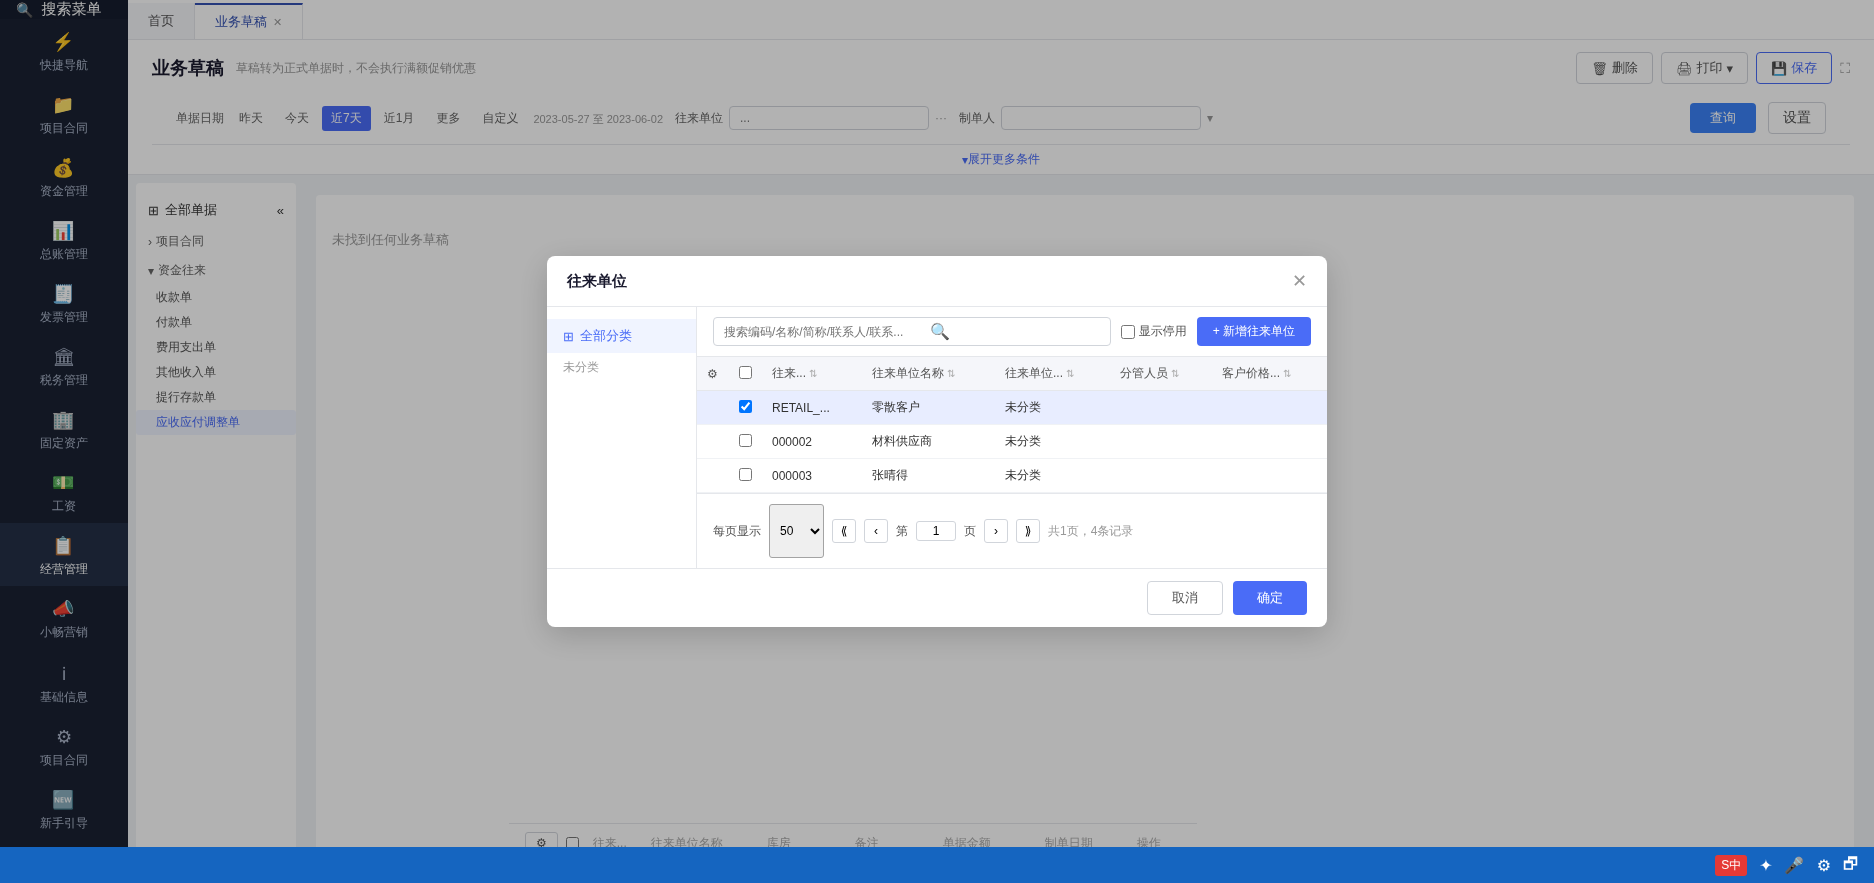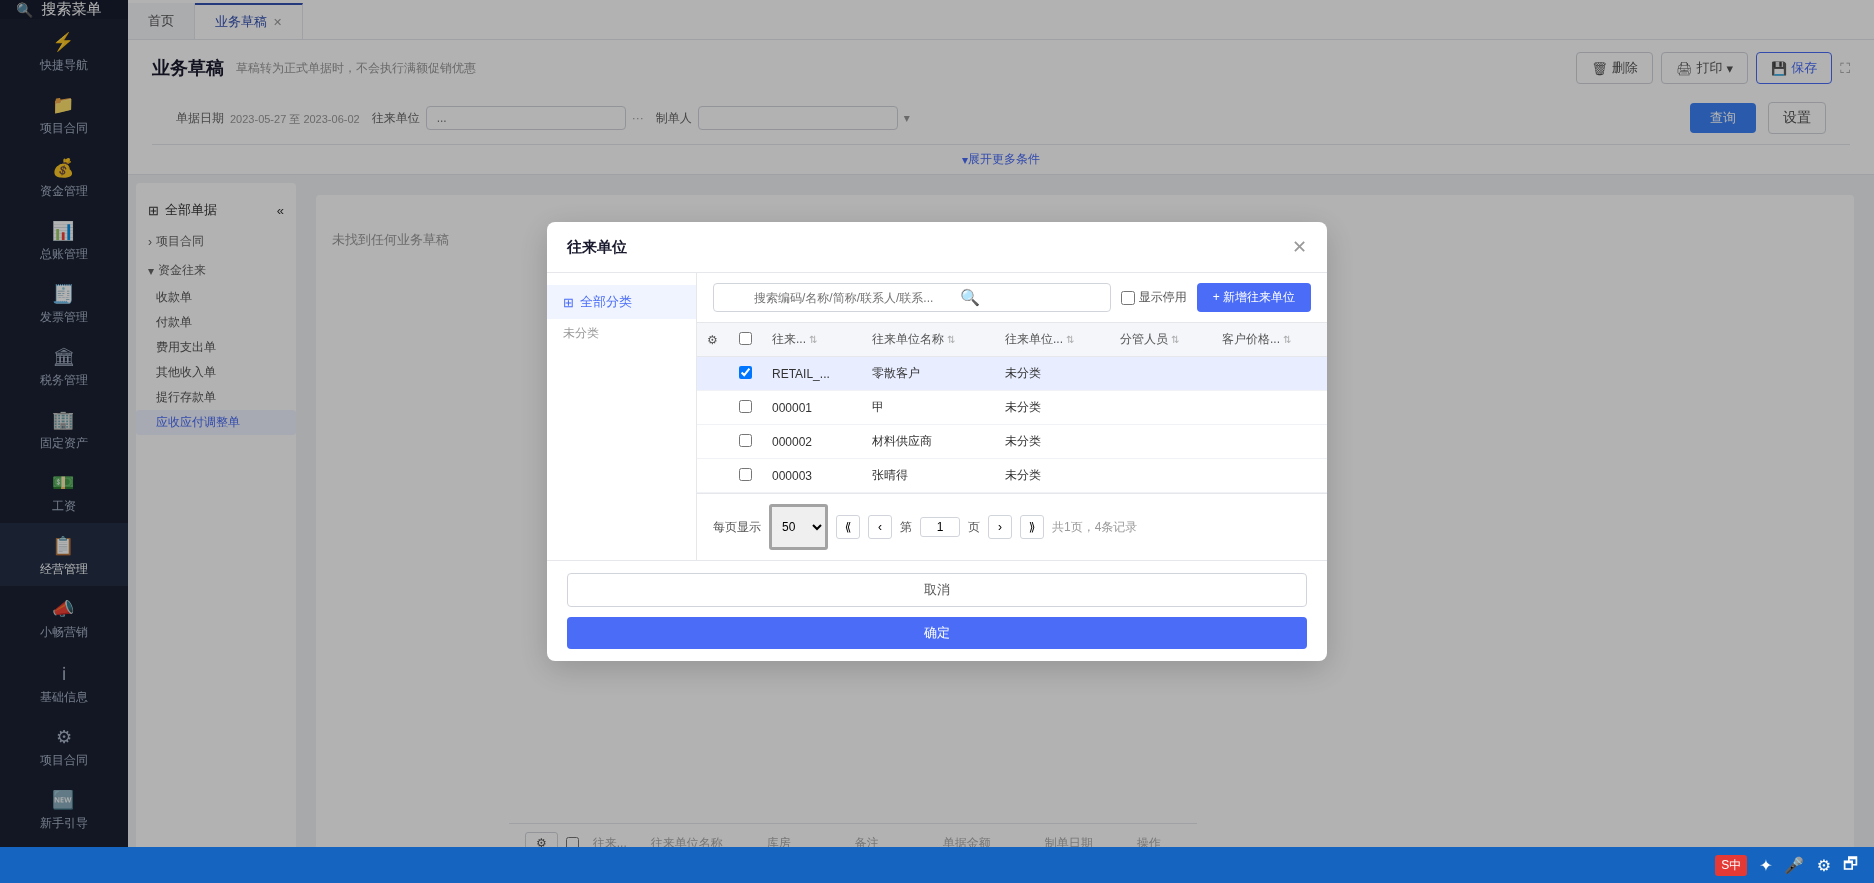--- a/index.html
+++ b/index.html
@@ -212,21 +212,21 @@
       display: flex;
       align-items: center;
       gap: 10px;
       border-bottom: 1px solid #e5e7eb;
     }
     .modal-search {
       flex: 1; display: flex; align-items: center; gap: 6px;
       border: 1px solid #d1d5db; border-radius: 4px; padding: 4px 10px;
     }
     .modal-search input {
-      border: none; outline: none; font-size: 12px; width: 100%; background: transparent; margin-left: 30px;
+      border: none; outline: none; font-size: 12px; width: 100%; background: transparent;
     }
     .show-disabled { display: flex; align-items: center; gap: 4px; font-size: 12px; color: #555; }
     .checkbox-input { width: 14px; height: 14px; cursor: pointer; }
     .add-btn {
       background: #4a6cf7; color: #fff; border: none; padding: 6px 16px;
       border-radius: 4px; font-size: 12px; cursor: pointer; white-space: nowrap;
     }
 
     
     .modal-table { flex: 1; overflow: auto; }
@@ -251,42 +251,41 @@
     .modal-pagination {
       padding: 10px 16px;
       display: flex;
       align-items: center;
       gap: 8px;
       font-size: 12px;
       color: #555;
       border-top: 1px solid #e5e7eb;
     }
     .page-size-select {
-      border: 3px solid #a3a3a3; border-radius: 3px; padding: 12px 6px;
+      border: 1px solid #a3a3a3; border-radius: 3px; padding: 18px 6px;
       font-size: 12px; cursor: pointer;
     }
     .page-nav-btn {
       width: 24px; height: 24px; border: 1px solid #d1d5db; border-radius: 3px;
       display: flex; align-items: center; justify-content: center; cursor: pointer;
       background: #fff; font-size: 12px;
     }
     .page-input {
       width: 40px; border: 1px solid #d1d5db; border-radius: 3px; text-align: center;
       padding: 2px 4px; font-size: 12px;
     }
     .page-total { color: #999; }
 
     
     .modal-footer {
       padding: 12px 20px;
       display: flex;
       justify-content: flex-end;
       gap: 10px;
       border-top: 1px solid #e5e7eb;
-      flex-direction: column;
     }
     .btn-cancel {
       background: #fff; border: 1px solid #d1d5db; color: #555;
       padding: 7px 24px; border-radius: 4px; font-size: 13px; cursor: pointer;
     }
     .btn-confirm {
       background: #4a6cf7; color: #fff; border: none;
       padding: 7px 24px; border-radius: 4px; font-size: 13px; cursor: pointer;
     }
 
@@ -402,20 +401,28 @@
             <span>💾</span>
             <span>保存</span>
           </button>
           <span style="cursor:pointer;font-size:14px;color:#999;">⛶</span>
         </div>
       </div>
 
       <div class="filter-bar">
         <div class="filter-group">
           <span class="filter-label">单据日期</span>
+          <div class="date-tabs">
+            <span class="date-tab">昨天</span>
+            <span class="date-tab">今天</span>
+            <span class="date-tab active">近7天</span>
+            <span class="date-tab">近1月</span>
+            <span class="date-tab">更多</span>
+            <span class="date-tab">自定义</span>
+          </div>
           <div class="date-range">2023-05-27 至 2023-06-02</div>
         </div>
         <div class="filter-group">
           <span class="filter-label">往来单位</span>
           <input class="filter-input" placeholder="..." style="width: 200px;">
           <span style="color:#999;">···</span>
         </div>
         <div class="filter-group">
           <span class="filter-label">制单人</span>
           <input class="filter-input" placeholder="" style="width: 200px;">
@@ -524,29 +531,20 @@
                 <td><input type="checkbox" checked="" style=""></td>
                 <td>RETAIL_...</td>
                 <td>零散客户</td>
                 <td>未分类</td>
                 <td></td>
                 <td></td>
               </tr>
               <tr>
                 <td></td>
                 <td><input type="checkbox" style=""></td>
-                <td>000001</td>
-                <td>甲</td>
-                <td>未分类</td>
-                <td></td>
-                <td></td>
-              </tr>
-              <tr>
-                <td></td>
-                <td><input type="checkbox" style=""></td>
                 <td>000002</td>
                 <td>材料供应商</td>
                 <td>未分类</td>
                 <td></td>
                 <td></td>
               </tr>
               <tr>
                 <td></td>
                 <td><input type="checkbox" style=""></td>
                 <td>000003</td>

